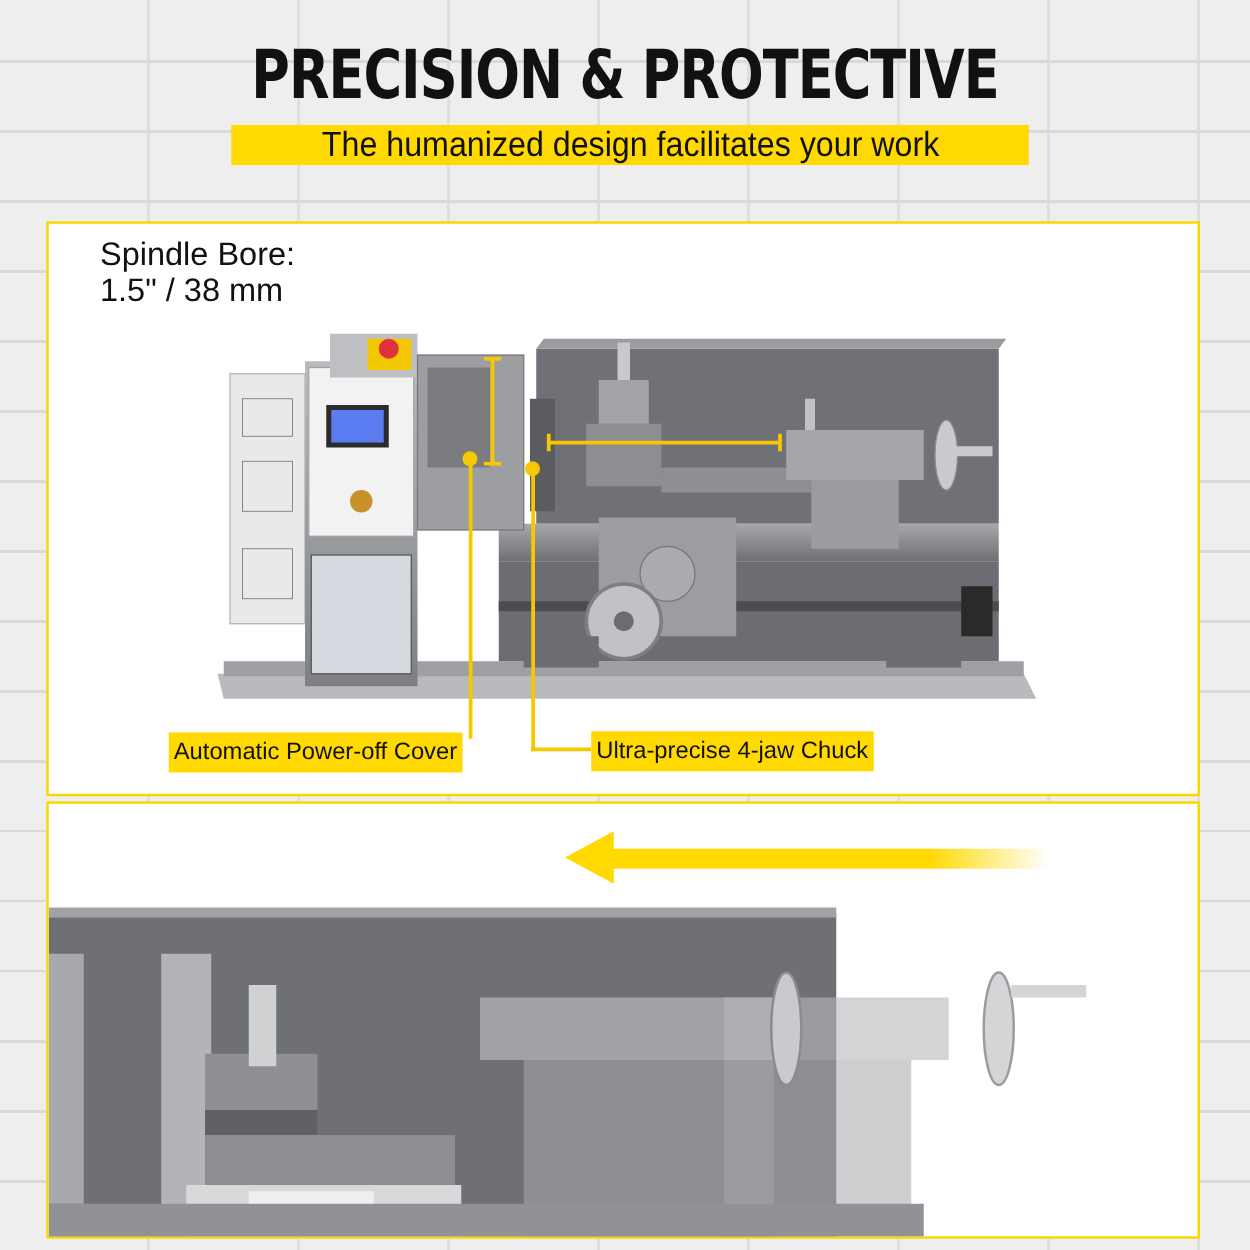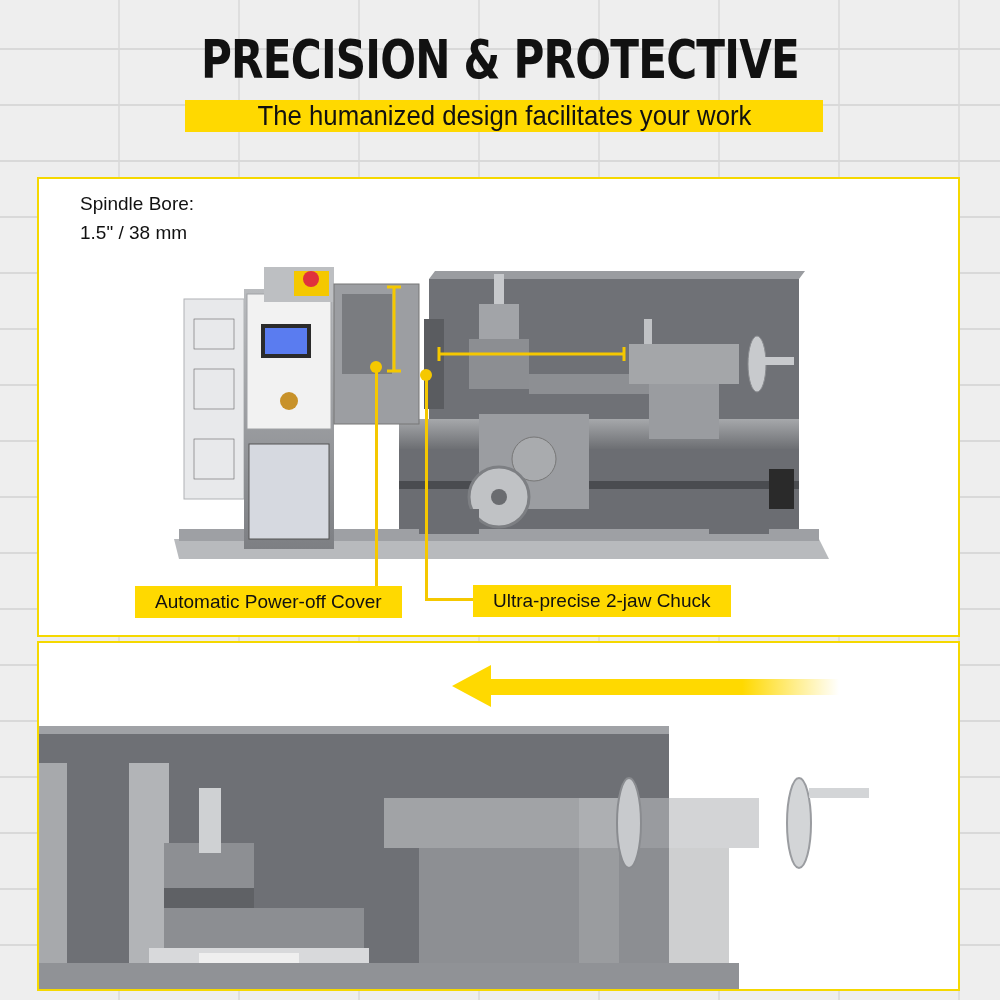--- a/index.html
+++ b/index.html
@@ -24,26 +24,26 @@
   .subtitle-band span { font-size: 28px; color: #111; transform: scaleX(0.92); display:inline-block; }
 
   .panel-top {
     position: absolute; left: 37px; top: 177px; width: 923px; height: 460px;
     background: #fff; border: 2px solid #f5d800;
   }
   .panel-bottom {
     position: absolute; left: 37px; top: 641px; width: 923px; height: 350px;
     background: #fff; border: 2px solid #f5d800; overflow: hidden;
   }
-  .spec { position: absolute; top: 10px; font-size: 19px; color: #111; line-height: 29px; }
+  .spec { position: absolute; top: 10px; font-size: 26px; color: #111; line-height: 29px; }
   .spec .lbl, .spec .val { display: block; }
 
   .callout {
     position: absolute; background: #ffd900; color: #111; font-size: 19px;
-    height: 32px; display: flex; align-items: center; padding: 0 20px; text-align: right;
+    height: 32px; display: flex; align-items: center; padding: 0 4px; text-align: right;
   }
   .lead { position: absolute; background: #f5c800; }
   .dot { position: absolute; width: 12px; height: 12px; border-radius: 50%; background: #f5c800; }
   .lathe-svg { position: absolute; left: 0; top: 0; }
 </style>
 </head>
 <body>
 
 <div class="title">PRECISION &amp; PROTECTIVE</div>
 <div class="subtitle-band">
@@ -134,21 +134,21 @@
   <div class="dot" style="left:331px; top:182px;"></div>
   <div class="lead" style="left:336px; top:190px; width:3px; height:222px;"></div>
   <div class="dot" style="left:381px; top:190px;"></div>
   <div class="lead" style="left:386px; top:198px; width:3px; height:224px;"></div>
   <div class="lead" style="left:386px; top:419px; width:48px; height:3px;"></div>
 
   <div class="callout" style="left:96px; top:407px;">
     <span>Automatic Power-off Cover</span>
   </div>
   <div class="callout" style="left:434px; top:406px;">
-    <span>Ultra-precise 2-jaw Chuck</span>
+    <span>Ultra-precise 4-jaw Chuck</span>
   </div>
 </div>
 
 <div class="panel-bottom">
   <svg width="923" height="350">
     <defs>
       <linearGradient id="arrowFade" x1="0" y1="0" x2="1" y2="0">
         <stop offset="0" stop-color="#ffd900"></stop>
         <stop offset="0.75" stop-color="#ffd900"></stop>
         <stop offset="1" stop-color="#ffd900" stop-opacity="0"></stop>

